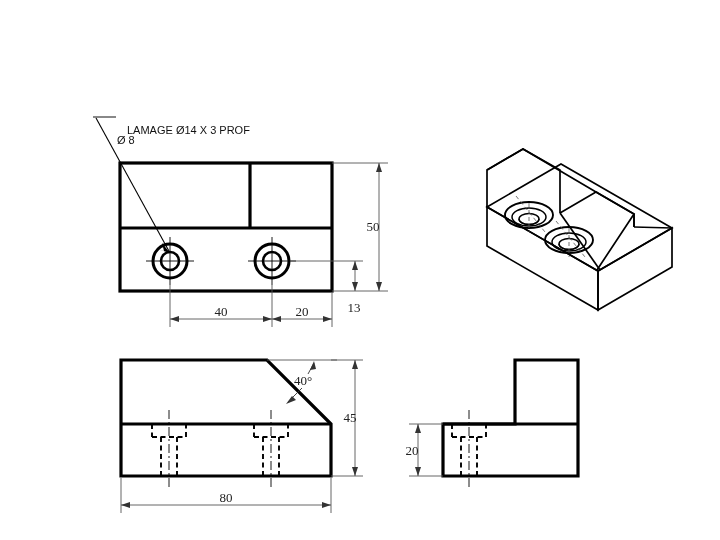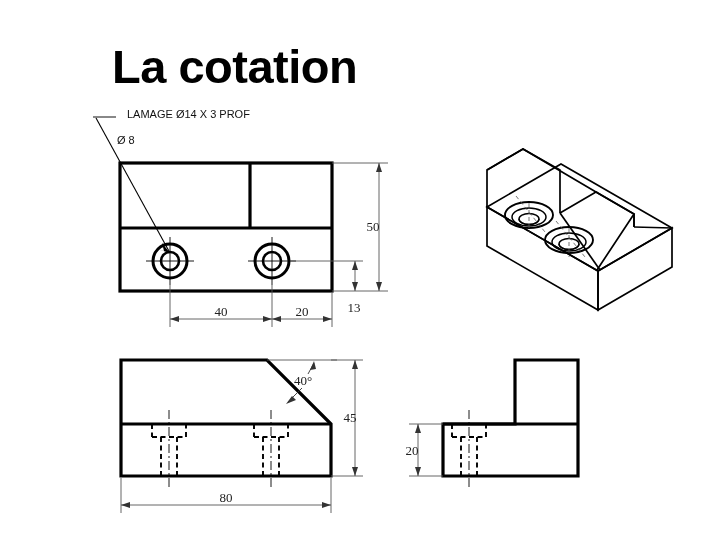--- a/index.html
+++ b/index.html
@@ -34,39 +34,38 @@
     white-space: nowrap;
   }
   .note {
     position: absolute;
     font-family: "Liberation Sans", sans-serif;
     font-size: 11px;
     color: #111111;
     white-space: nowrap;
   }
   #note-dia { left: 117px; top: 110px; margin-top: 24px; }
-  #note-lamage { left: 127px; top: 108px; }
+  #note-lamage { left: 127px; top: 124px; }
   svg.draw {
     position: absolute;
     left: 0; top: 0;
     width: 720px;
     height: 540px;
   }
   text.dim {
     font-family: "Liberation Serif", serif;
     font-size: 13px;
     fill: #222222;
   }
 </style>
 </head>
 <body>
 
 <div id="slide">
 
-  <div id="title">La cotation</div>
 
   <div class="note" id="note-dia">Ø 8</div>
   <div class="note" id="note-lamage">LAMAGE Ø14 X 3 PROF</div>
 
   <svg class="draw" viewBox="0 0 720 540">
 
     <g>
       <line x1="93" y1="117" x2="116" y2="117" stroke="#555555" stroke-width="1.4"></line>
       <line x1="96" y1="118" x2="170" y2="253" stroke="#000000" stroke-width="1.1"></line>
       <polygon points="170,253 162,243 164,251 157,249" fill="#000000"></polygon>

